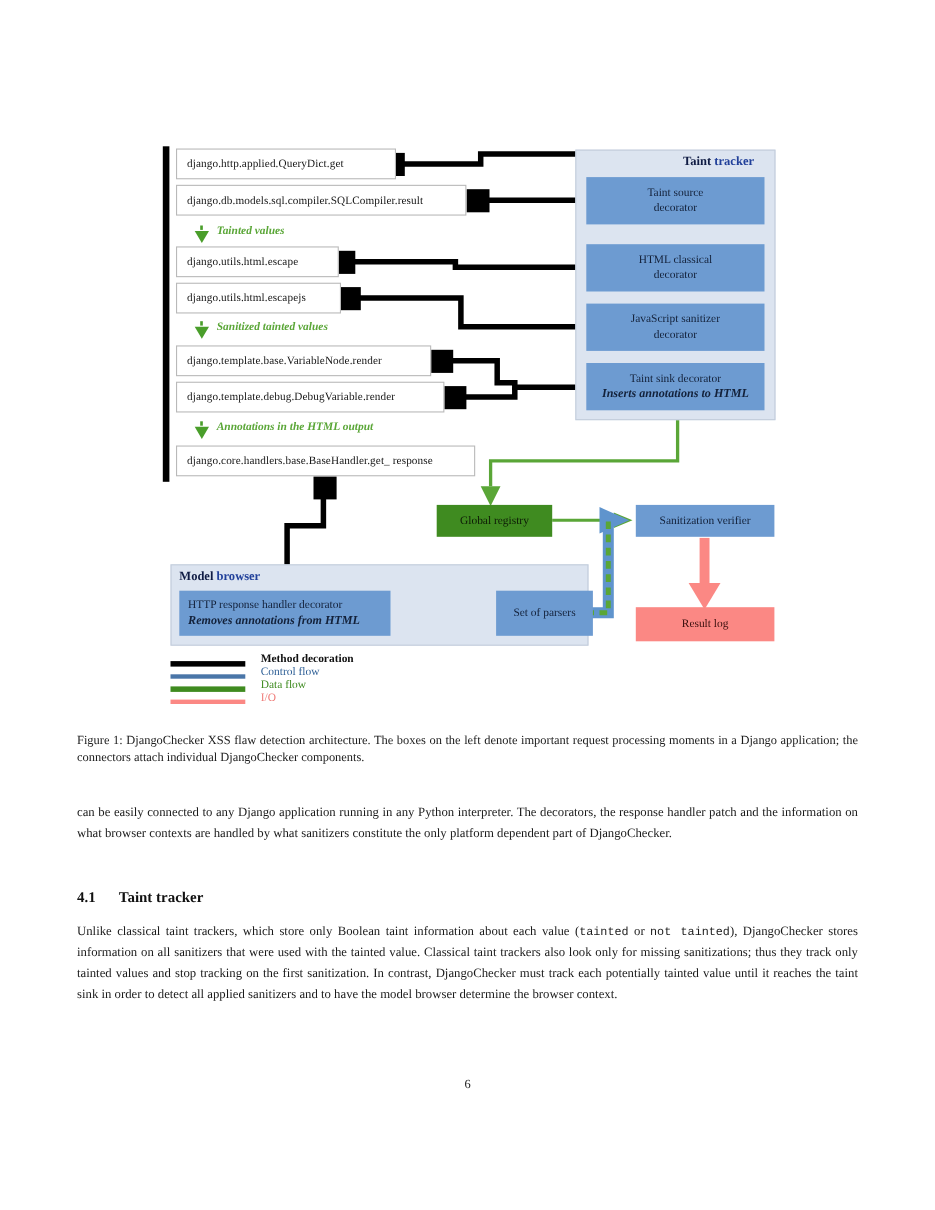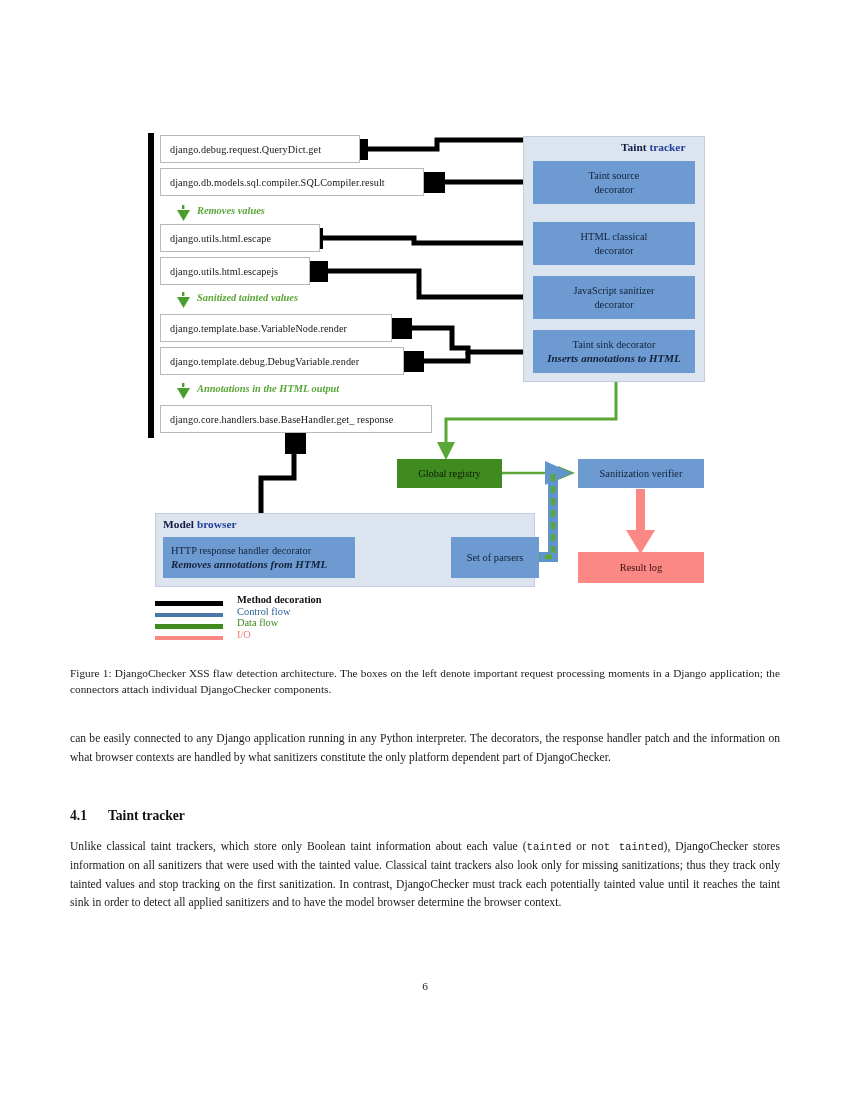--- a/index.html
+++ b/index.html
@@ -152,29 +152,29 @@
       </g>
 
       <g>
         <rect x="636" y="489" width="9" height="45" fill="#fb8884"></rect>
         <polygon points="626,530 655,530 640.5,554" fill="#fb8884"></polygon>
       </g>
     </svg>
 
     <div class="spine" style="left:148px;top:133px;height:305px;"></div>
 
-    <div class="lbox" style="left:160px;top:135px;width:200px;height:28px;">django.debug.request.QueryDict.get</div>
+    <div class="lbox" style="left:160px;top:135px;width:200px;height:28px;">django.http.applied.QueryDict.get</div>
     <div class="lbox" style="left:160px;top:168px;width:264px;height:28px;">django.db.models.sql.compiler.SQLCompiler.result</div>
-    <div class="lbox" style="left:160px;top:224px;width:160px;height:28px;">django.utils.html.escape</div>
+    <div class="lbox" style="left:160px;top:224px;width:148px;height:28px;">django.utils.html.escape</div>
     <div class="lbox" style="left:160px;top:257px;width:150px;height:28px;">django.utils.html.escapejs</div>
     <div class="lbox" style="left:160px;top:314px;width:232px;height:28px;">django.template.base.VariableNode.render</div>
     <div class="lbox" style="left:160px;top:347px;width:244px;height:28px;">django.template.debug.DebugVariable.render</div>
     <div class="lbox" style="left:160px;top:405px;width:272px;height:28px;">django.core.handlers.base.BaseHandler.get_ response</div>
 
-    <div class="flowlabel" style="left:197px;top:205px;">Removes values</div>
+    <div class="flowlabel" style="left:197px;top:205px;">Tainted values</div>
     <div class="flowlabel" style="left:197px;top:292px;">Sanitized tainted values</div>
     <div class="flowlabel" style="left:197px;top:383px;">Annotations in the HTML output</div>
 
     <div class="panel" style="left:523px;top:136px;width:182px;height:246px;"></div>
     <div class="panel-title" style="left:621px;top:141px;">
       <span>Taint</span>
       <span class="b">tracker</span>
     </div>
 
     <div class="bblk" style="left:533px;top:161px;width:162px;height:43px;">

